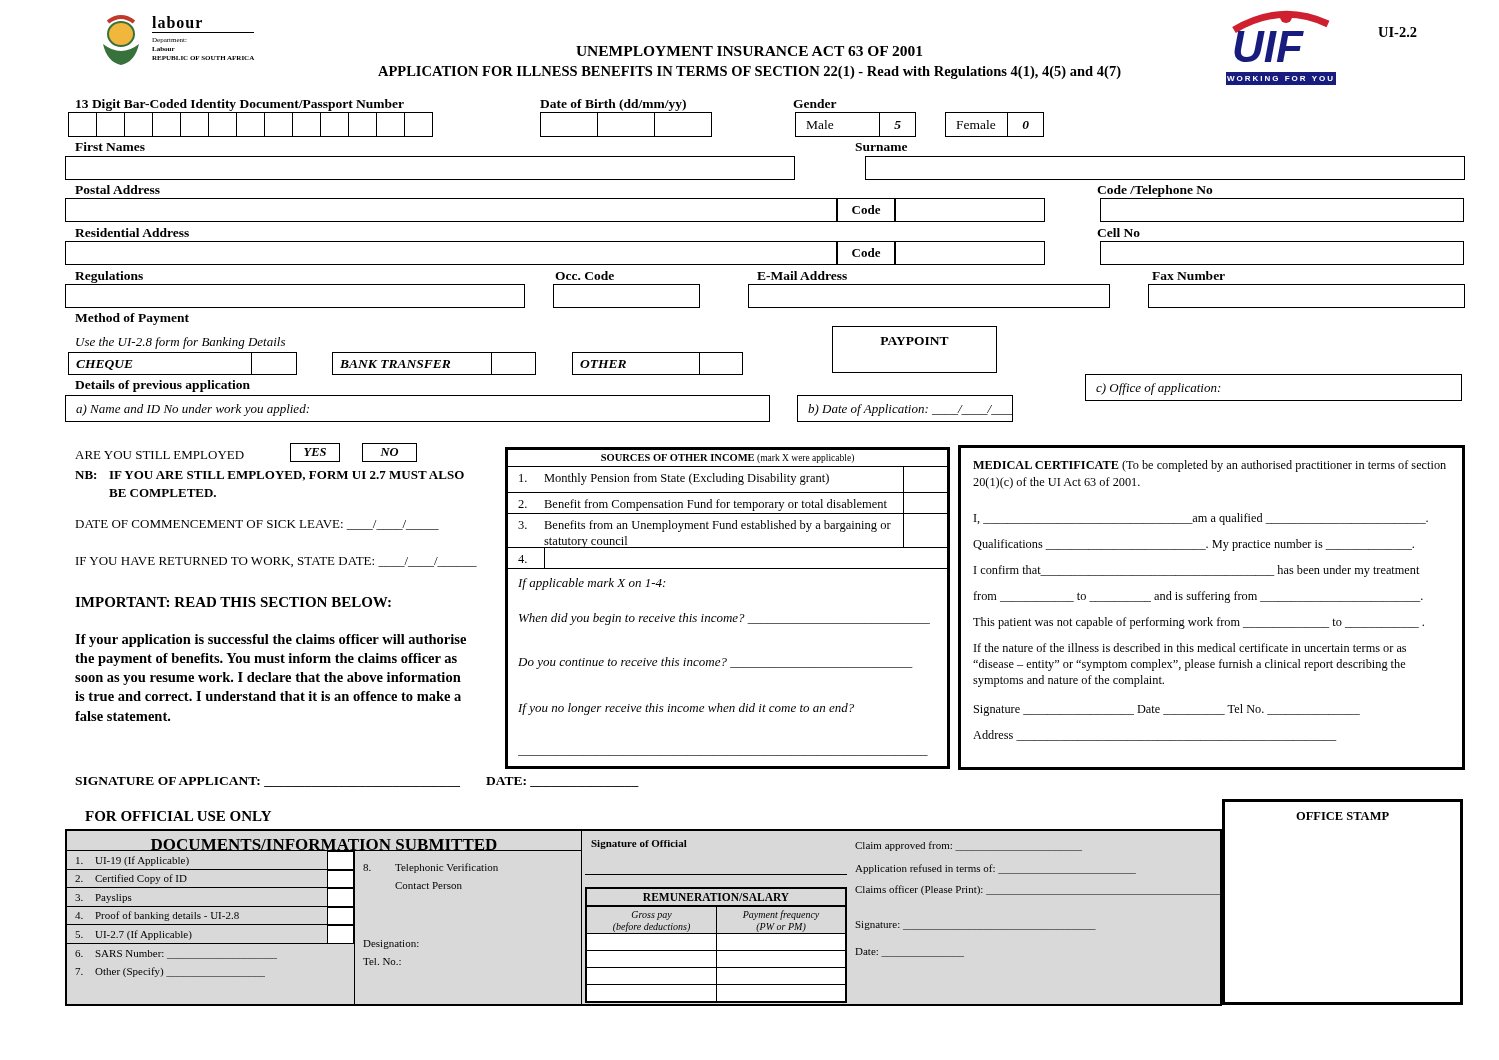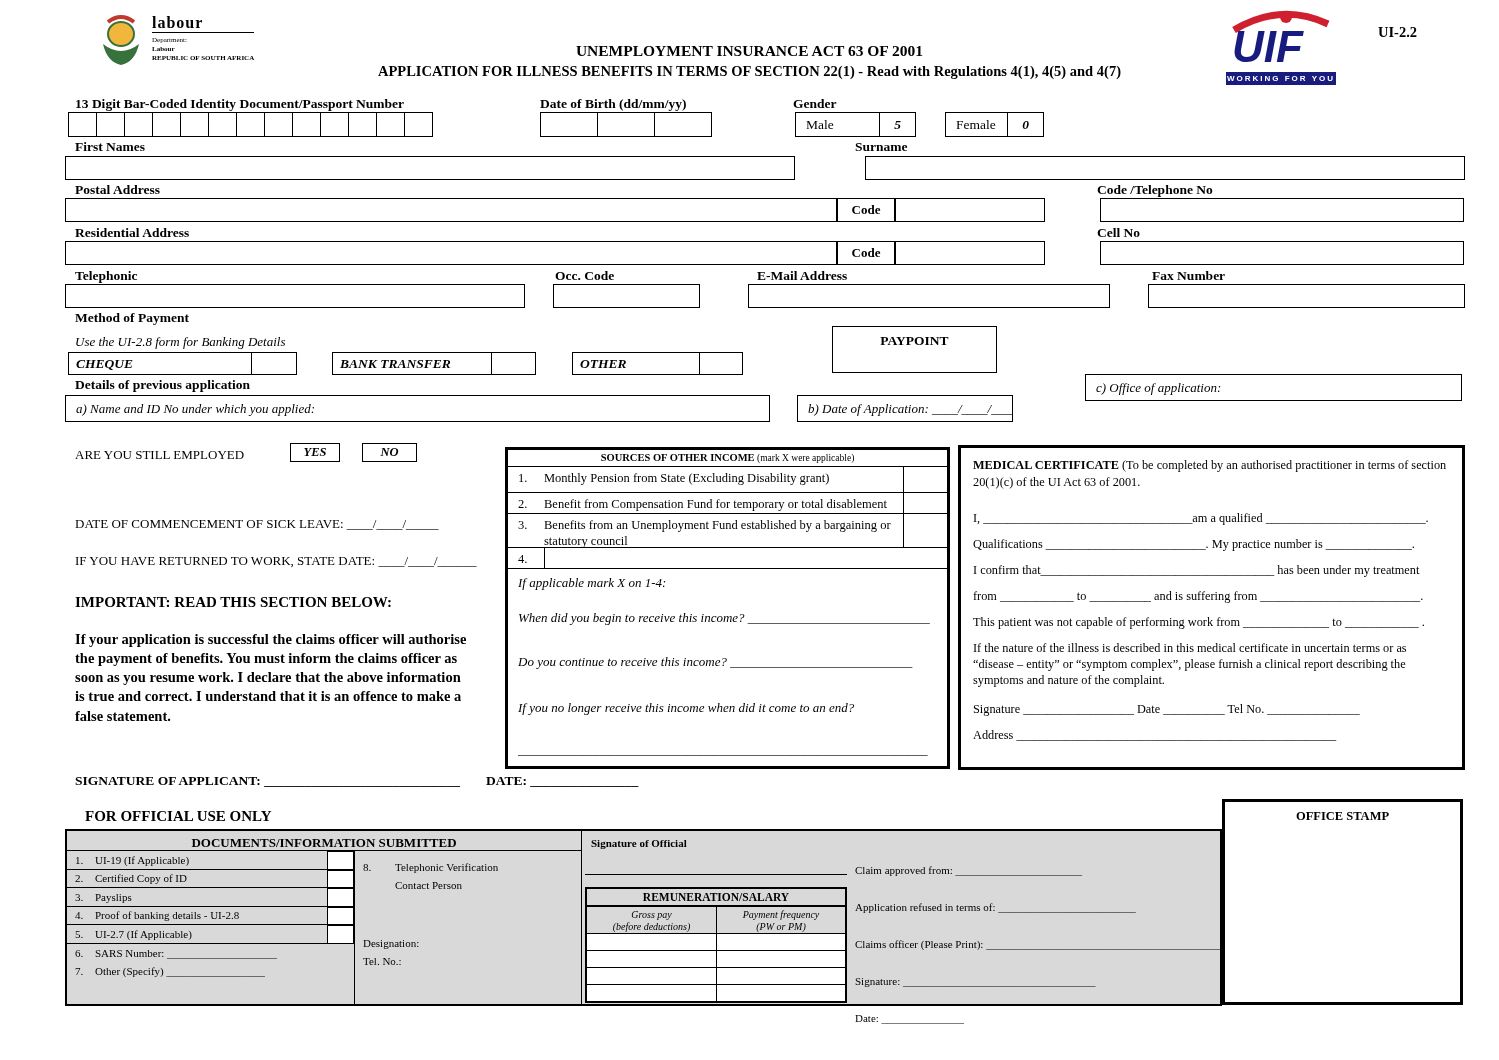--- a/index.html
+++ b/index.html
@@ -67,40 +67,40 @@
   .medbox { border:3px solid #000; background:#fff; font-size:12.3px; }
   .medinner { padding:9px 12px; }
   .medtitle { margin-bottom:20px; line-height:1.4; }
   .medline { margin-bottom:11px; white-space:nowrap; overflow:hidden; }
   .medpara { margin:2px 0 13px; line-height:1.3; }
   .medsig { font-weight:normal; margin-bottom:11px; white-space:nowrap; overflow:hidden; }
 
   
   .graypanel { border:2px solid #000; background:#d9d9d9; }
   .docs { position:absolute; left:0; top:0; width:515px; height:100%; border-right:1.5px solid #000; }
-  .docstitle { height:20px; border-bottom:1.5px solid #000; text-align:center; font-size:13px;
+  .docstitle { height:20px; border-bottom:1.5px solid #000; text-align:center; font-size:17px;
                font-weight:bold; padding-top:4px; }
   .docrow { display:flex; height:18.5px; font-size:11px; }
   .docleft { width:260px; display:flex; align-items:center; height:100%; }
   .bb { border-bottom:1px solid #000; }
   .docno { width:28px; padding-left:8px; }
   .doctext { white-space:nowrap; overflow:hidden; }
   .docchk { width:27px; height:100%; border:1.5px solid #000; background:#fff; }
   .docsright { position:absolute; left:287px; top:20px; right:0; bottom:0; border-left:1.5px solid #000; font-size:11px; }
   .sigofficial { font-weight:bold; font-size:11px; }
   .remtable { border:2px solid #000; background:#d9d9d9; }
   .remtitle { height:18px; text-align:center; font-size:11.5px; font-weight:bold; border-bottom:2px solid #000; padding-top:2px; }
   .remheads { display:flex; height:27px; border-bottom:1px solid #000; }
   .remhead { width:50%; text-align:center; font-size:10px; font-style:italic; padding-top:2px; line-height:1.2; }
   .remhead + .remhead { border-left:1px solid #000; }
   .remrow { display:flex; height:17px; }
   .remcell { width:50%; background:#fff; border-bottom:1px solid #000; }
   .remcell + .remcell { border-left:1px solid #000; }
   .claims { font-size:11px; }
-  .claims div { white-space:nowrap; overflow:hidden;margin-top:25px; }
+  .claims div { white-space:nowrap; overflow:hidden; }
   .stampbox { border:3px solid #000; background:#fff; }
 </style>
 </head>
 <body>
 
 <div class="page">
 
   <div class="abs labourlogo">
     <svg width="46" height="56" viewBox="0 0 46 56">
       <path d="M10 10 Q23 0 36 10" stroke="#c0392b" stroke-width="4" fill="none"></path>
@@ -180,21 +180,21 @@
   <div class="abs inbox" style="left:895px; top:198px; width:150px;"></div>
   <div class="abs inbox" style="left:1100px; top:198px; width:364px;"></div>
 
   <div class="abs lbl" style="left:75px; top:225px;">Residential Address</div>
   <div class="abs lbl" style="left:1097px; top:225px;">Cell No</div>
   <div class="abs inbox" style="left:65px; top:241px; width:772px;"></div>
   <div class="abs codelbl" style="left:837px; top:241px; width:58px;">Code</div>
   <div class="abs inbox" style="left:895px; top:241px; width:150px;"></div>
   <div class="abs inbox" style="left:1100px; top:241px; width:364px;"></div>
 
-  <div class="abs lbl" style="left:75px; top:268px;">Telephonic</div>
+  <div class="abs lbl" style="left:75px; top:268px;">Regulations</div>
   <div class="abs lbl" style="left:555px; top:268px;">Occ. Code</div>
   <div class="abs lbl" style="left:757px; top:268px;">E-Mail Address</div>
   <div class="abs lbl" style="left:1152px; top:268px;">Fax Number</div>
   <div class="abs inbox" style="left:65px; top:284px; width:460px;"></div>
   <div class="abs inbox" style="left:553px; top:284px; width:147px;"></div>
   <div class="abs inbox" style="left:748px; top:284px; width:362px;"></div>
   <div class="abs inbox" style="left:1148px; top:284px; width:317px;"></div>
 
   <div class="abs lbl" style="left:75px; top:310px;">Method of Payment</div>
   <div class="abs txt i" style="left:75px; top:334px;">Use the UI-2.8 form for Banking Details</div>
@@ -207,28 +207,32 @@
   <div class="abs payopt" style="left:332px; top:352px;">
     <div class="paylabel" style="width:160px;">BANK TRANSFER</div>
     <div class="paycheck" style="width:45px;"></div>
   </div>
   <div class="abs payopt" style="left:572px; top:352px;">
     <div class="paylabel" style="width:128px;">OTHER</div>
     <div class="paycheck" style="width:44px;"></div>
   </div>
 
   <div class="abs lbl" style="left:75px; top:377px;">Details of previous application</div>
-  <div class="abs prevbox" style="left:65px; top:395px; width:705px;">a)   Name and ID No under which you applied:</div>
+  <div class="abs prevbox" style="left:65px; top:395px; width:705px;">a)   Name and ID No under work you applied:</div>
   <div class="abs prevbox" style="left:797px; top:395px; width:216px;">b)    Date of Application: ____/____/_____</div>
   <div class="abs prevbox" style="left:1085px; top:374px; width:377px;">c)    Office of application:</div>
 
   <div class="abs txt" style="left:75px; top:447px;">ARE YOU STILL EMPLOYED</div>
   <div class="abs ynbox" style="left:290px; top:443px; width:50px;">YES</div>
   <div class="abs ynbox" style="left:362px; top:443px; width:55px;">NO</div>
 
+  <div class="abs" style="left:75px; top:466px; width:410px; display:flex; font-size:13px; font-weight:bold; line-height:1.35;">
+    <div style="width:34px;">NB:</div>
+    <div style="width:370px;">IF YOU ARE STILL EMPLOYED, FORM UI 2.7 MUST ALSO BE COMPLETED.</div>
+  </div>
 
   <div class="abs txt" style="left:75px; top:516px;">DATE OF COMMENCEMENT OF SICK LEAVE:   ____/____/_____</div>
   <div class="abs txt" style="left:75px; top:553px;">IF YOU HAVE RETURNED TO WORK, STATE DATE: ____/____/______</div>
   <div class="abs b" style="left:75px; top:594px; font-size:15px;">IMPORTANT: READ THIS SECTION BELOW:</div>
   <div class="abs b" style="left:75px; top:630px; width:395px; font-size:14.5px; line-height:1.32;">If your application is successful the claims officer will authorise the payment of benefits. You must inform the claims officer as soon as you resume work. I declare that the above information is true and correct.  I understand that it is an offence to make a false statement.</div>
 
   <div class="abs" style="left:75px; top:773px; display:flex; gap:26px; font-weight:bold; font-size:13.5px; white-space:nowrap;">
     <div>SIGNATURE OF APPLICANT: _____________________________</div>
     <div>DATE: ________________</div>
   </div>

